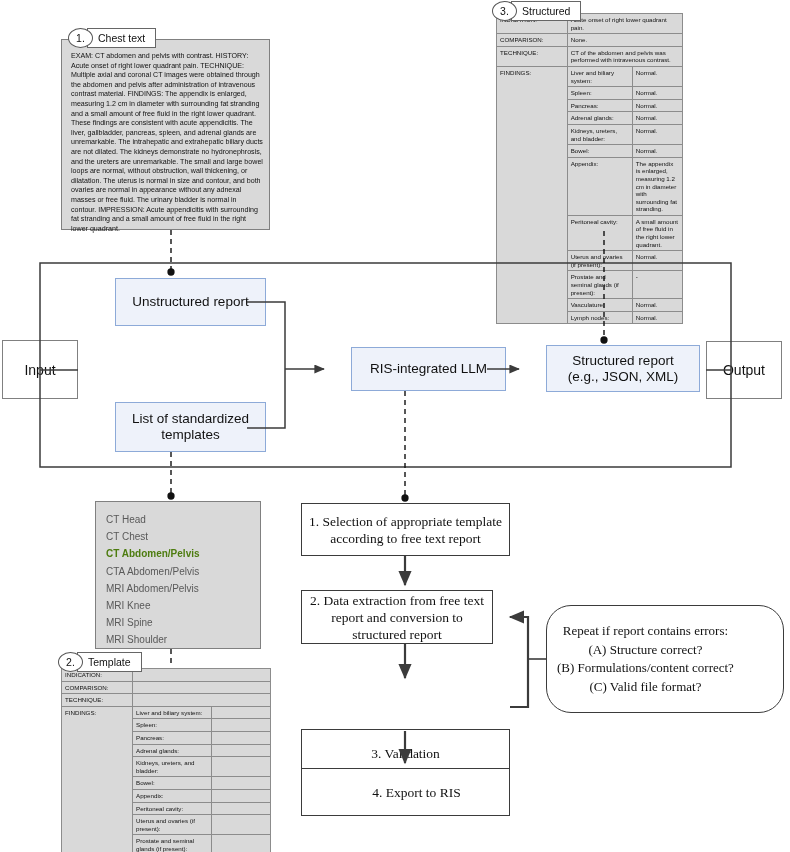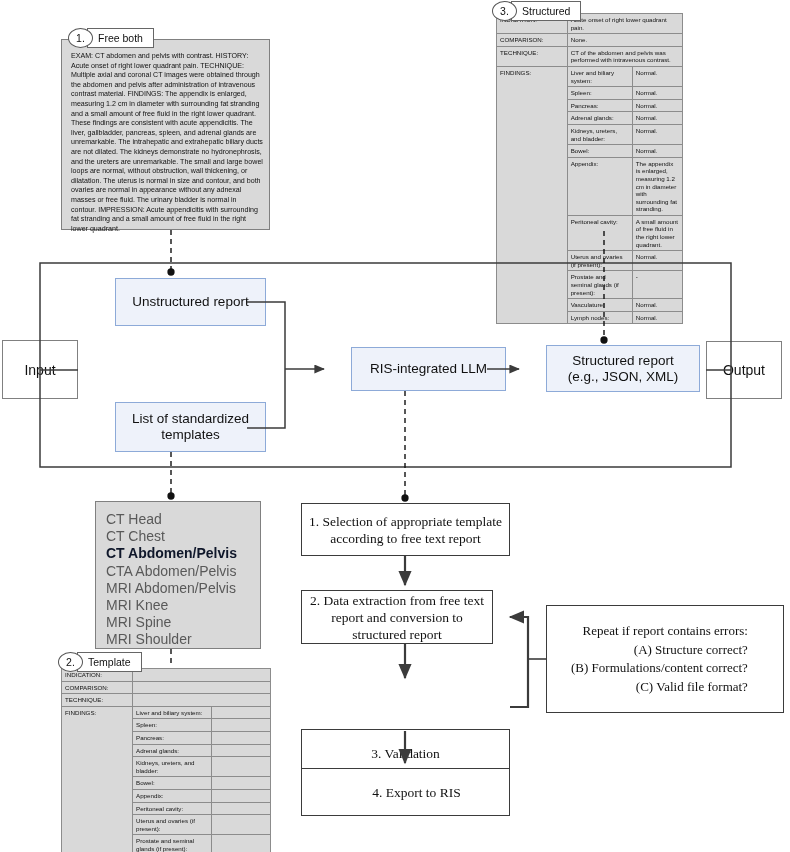--- a/index.html
+++ b/index.html
@@ -69,42 +69,42 @@
   
   #template-wrap{left:61px;top:668px;width:210px;height:182px;}
   #template-wrap table.rtable{height:100%;}
 
   
   #tmpl-list{
     left:95px;top:501px;width:166px;height:148px;
     padding:9px 0 0 10px;box-sizing:border-box;
   }
   #tmpl-list .li{
-    font-size:14px;line-height:17.2px;color:#595959;
+    font-size:10px;line-height:17.2px;color:#595959;
     white-space:nowrap;
   }
-  #tmpl-list .li.sel{color:#0f172a;font-weight:bold;}
+  #tmpl-list .li.sel{color:#4d7c0f;font-weight:bold;}
 
   
   .pbox{
     background:#eef2fa;border:1px solid #8daad8;box-sizing:border-box;
     display:flex;align-items:center;justify-content:center;text-align:center;
     font-size:13.5px;color:#111;line-height:16px;margin-left:19px;
   }
   .wbox{
     background:#ffffff;border:1px solid #808080;box-sizing:border-box;
     display:flex;align-items:center;justify-content:center;text-align:center;
     font-size:14px;color:#111;line-height:16px;
   }
   .sbox{
     background:#ffffff;border:1.6px solid #3b3b3b;box-sizing:border-box;
     display:flex;align-items:center;justify-content:center;text-align:center;
     font-size:13.5px;color:#111;line-height:17px;padding:0 6px;font-family:Liberation Serif, serif;
   }
-  .sbox.left{justify-content:flex-start;text-align:right;padding-left:24px;}
+  .sbox.left{justify-content:flex-start;text-align:center;padding-left:10px;border-radius:25px;}
 
   #box-unstructured{left:96px;top:278px;width:151px;height:48px;}
   #box-templates{left:96px;top:402px;width:151px;height:50px;}
   #box-llm{left:332px;top:347px;width:155px;height:44px;}
   #box-structured{left:527px;top:345px;width:154px;height:47px;}
   #box-input{left:2px;top:340px;width:76px;height:59px;}
   #box-output{left:706px;top:341px;width:76px;height:58px;}
 
   #step1{left:301px;top:503px;width:209px;height:53px;}
   #step2{left:301px;top:590px;width:192px;height:54px;}
@@ -157,21 +157,21 @@
     <line x1="405" y1="556" x2="405" y2="585" stroke="#3b3b3b" stroke-width="2.2" marker-end="url(#arr)"></line>
     <line x1="405" y1="644" x2="405" y2="678" stroke="#3b3b3b" stroke-width="2.2" marker-end="url(#arr)"></line>
     <line x1="405" y1="731" x2="405" y2="763" stroke="#3b3b3b" stroke-width="2.2" marker-end="url(#arr)"></line>
 
     <path d="M510,707 L528,707 L528,617 L510,617" fill="none" stroke="#3b3b3b" stroke-width="2.2" marker-end="url(#arr)"></path>
     <line x1="546" y1="659" x2="528" y2="659" stroke="#3b3b3b" stroke-width="1.6"></line>
   </svg>
 
   <div class="callout" style="left:68px;top:27px;">
     <div class="num">1.</div>
-    <div class="tab">Free both</div>
+    <div class="tab">Chest text</div>
   </div>
   <div class="abs greybox" id="freetext-panel">
     <div id="freetext-body">EXAM: CT abdomen and pelvis with contrast. HISTORY: Acute onset of right lower quadrant pain. TECHNIQUE: Multiple axial and coronal CT images were obtained through the abdomen and pelvis after administration of intravenous contrast material. FINDINGS: The appendix is enlarged, measuring 1.2 cm in diameter with surrounding fat stranding and a small amount of free fluid in the right lower quadrant. These findings are consistent with acute appendicitis. The liver, gallbladder, pancreas, spleen, and adrenal glands are unremarkable. The intrahepatic and extrahepatic biliary ducts are not dilated. The kidneys demonstrate no hydronephrosis, and the ureters are unremarkable. The small and large bowel loops are normal, without obstruction, wall thickening, or dilatation. The uterus is normal in size and contour, and both ovaries are normal in appearance without any adnexal masses or free fluid. The urinary bladder is normal in contour. IMPRESSION: Acute appendicitis with surrounding fat stranding and a small amount of free fluid in the right lower quadrant.</div>
   </div>
 
   <div class="callout" style="left:492px;top:0px;">
     <div class="num">3.</div>
     <div class="tab">Structured</div>
   </div>
   <div class="abs" id="structured-wrap">

